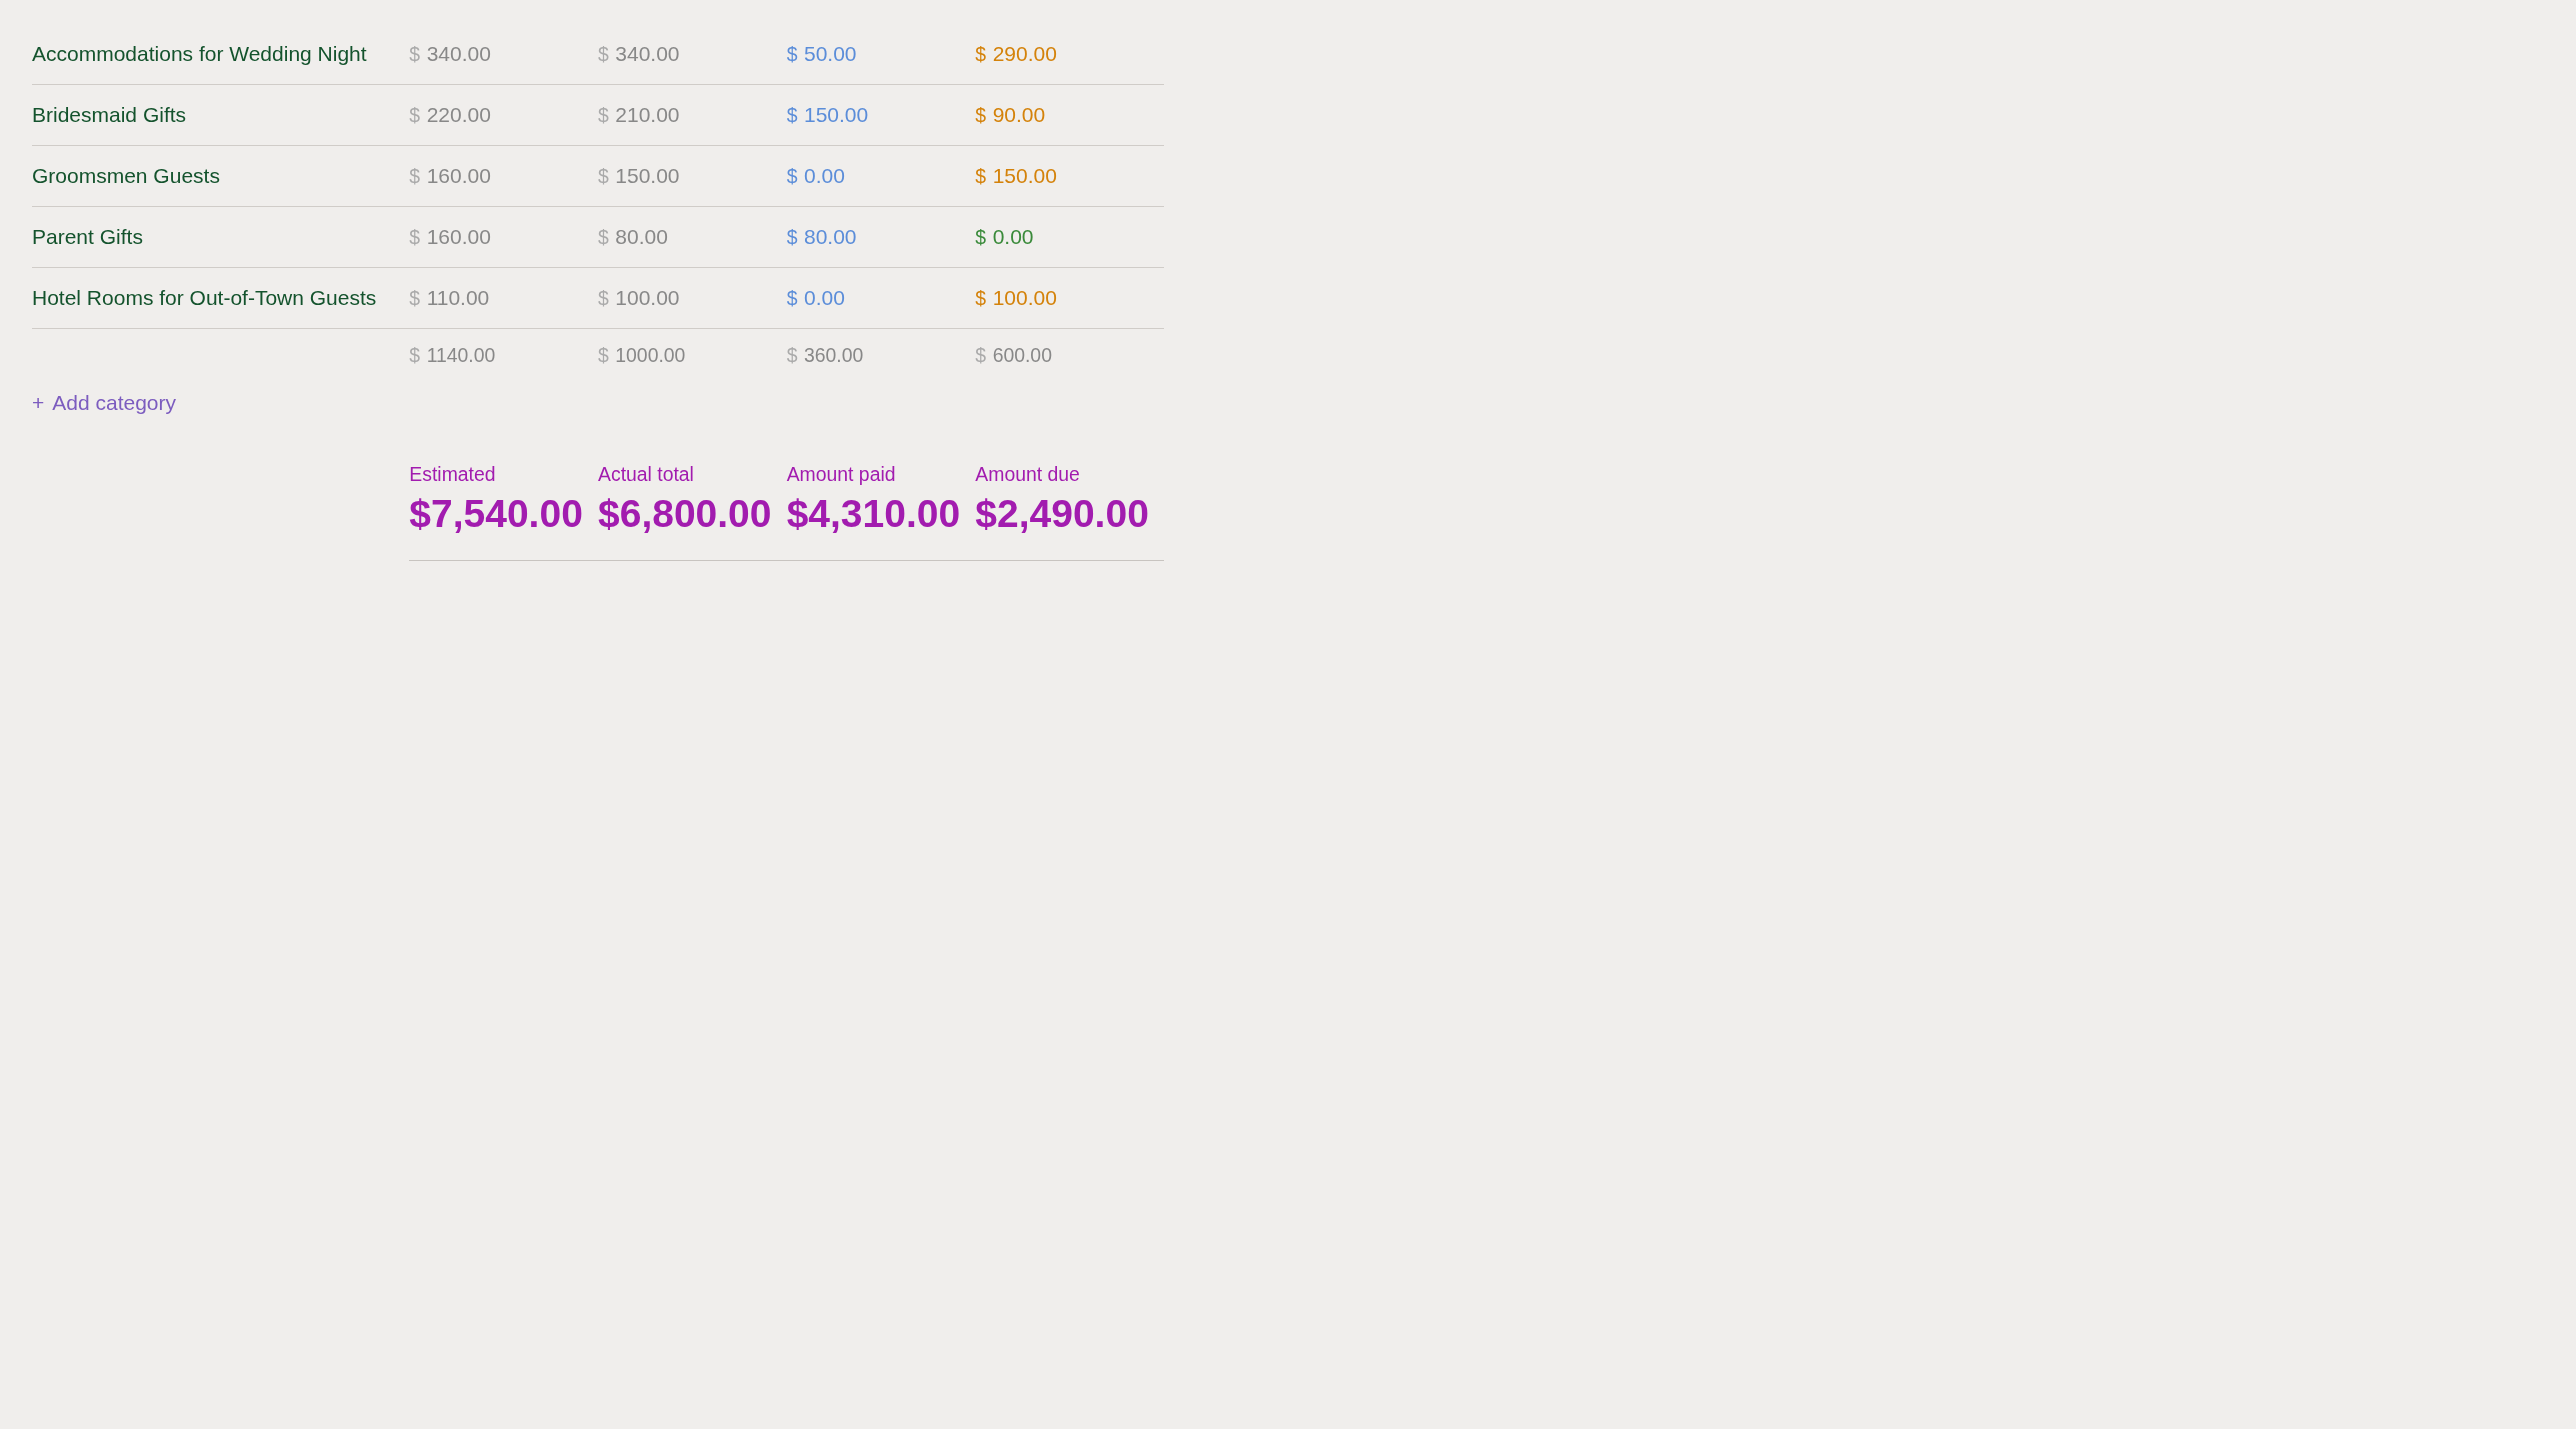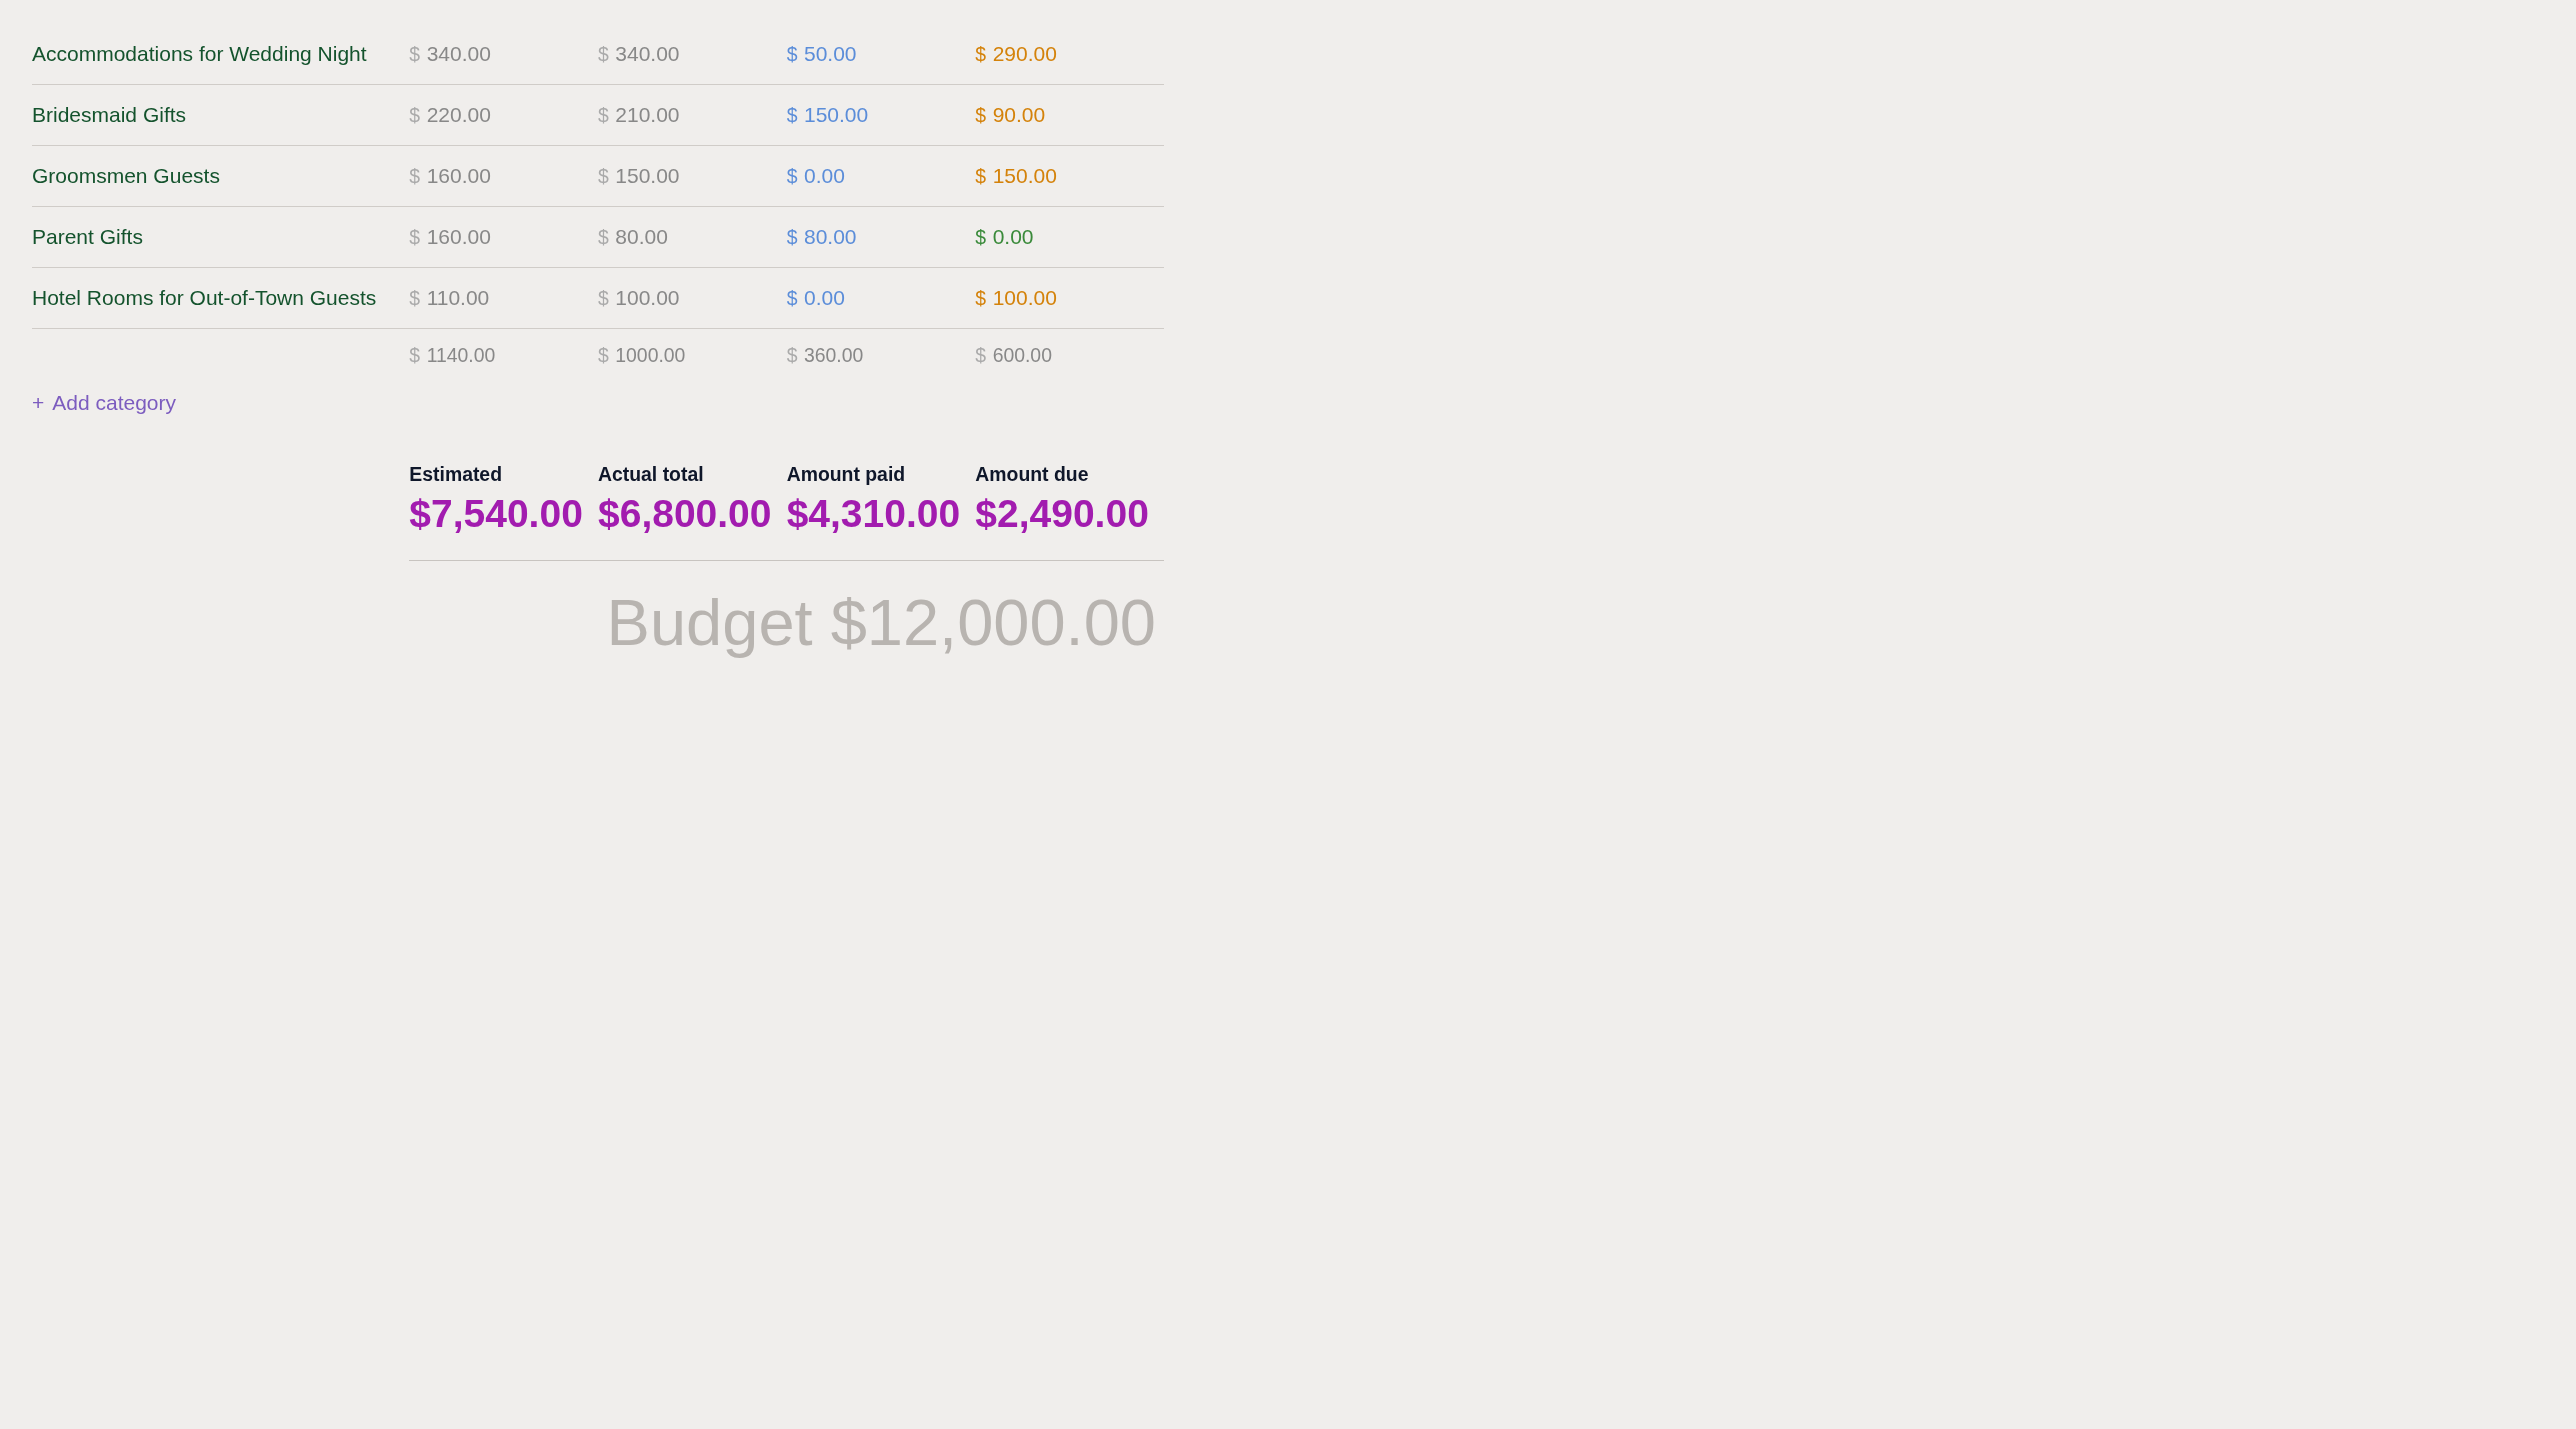--- a/index.html
+++ b/index.html
@@ -103,22 +103,22 @@
     }
 
     .summary-col {
       display: flex;
       flex-direction: column;
       gap: 6.5px;
     }
 
     .summary-label {
       font-size: 19.4px;
-      color: #0f172a;
-      font-weight: 700;
+      color: #a21caf;
+      font-weight: 400;
     }
 
     .summary-value {
       font-size: 39px;
       font-weight: 600;
       color: #a21caf;
     }
 
     .budget-total-row {
       display: grid;
@@ -292,19 +292,15 @@
       <span class="summary-label">Amount due</span>
       <span class="summary-value">$2,490.00</span>
     </div>
   </div>
 
   <div class="divider-section">
     <div></div>
     <hr style="grid-column: 2/6; border:none; border-top:0.8px solid #c8c4c0; margin: 8px 0;">
   </div>
 
-  <div class="budget-total-row">
-    <div></div>
-    <div class="budget-total-value">Budget $12,000.00</div>
-  </div>
 
 </div>
 
 
 </body></html>

